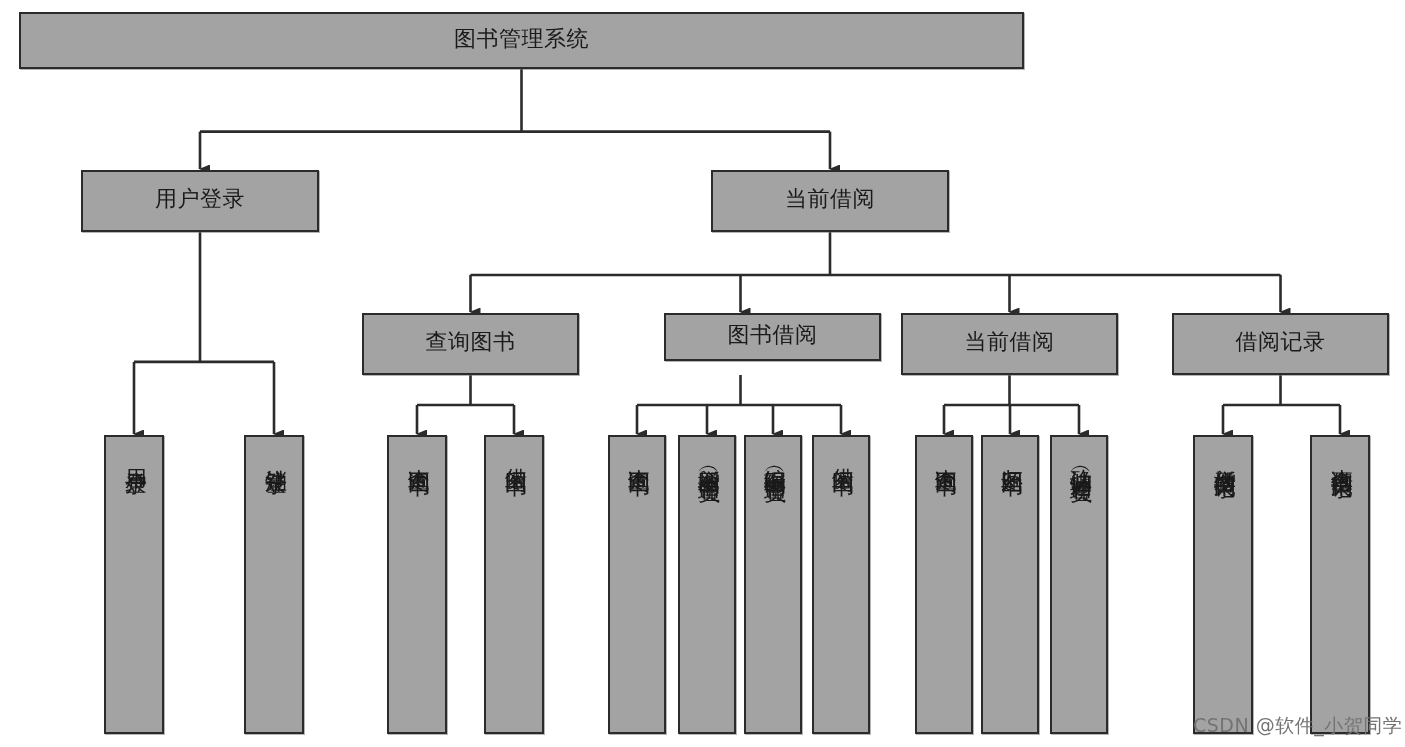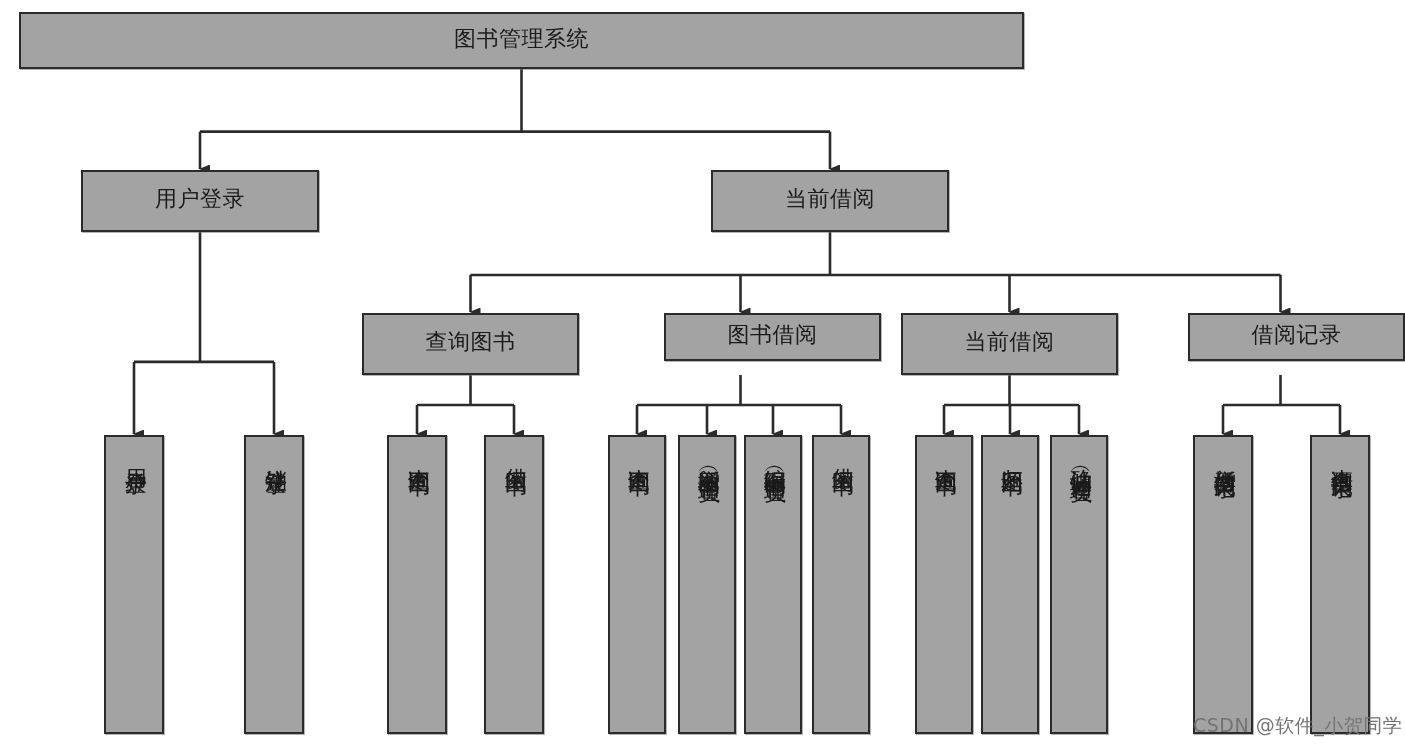--- a/index.html
+++ b/index.html
@@ -130,21 +130,21 @@
 
   <div class="node-box" id="node-new-book-recommend" style="left:362px; top:313px; width:217px; height:62px;">
     <span class="node-label">查询图书</span>
   </div>
   <div class="node-box" id="node-book-borrow" style="left:632px; top:313px; width:217px; height:48px;margin-left:32px;">
     <span class="node-label">图书借阅</span>
   </div>
   <div class="node-box" id="node-current-borrow" style="left:901px; top:313px; width:217px; height:62px;justify-content:center;">
     <span class="node-label">当前借阅</span>
   </div>
-  <div class="node-box" id="node-borrow-record" style="left:1172px; top:313px; width:217px; height:48px;margin-left:16px;">
+  <div class="node-box" id="node-borrow-record" style="left:1172px; top:313px; width:217px; height:62px;">
     <span class="node-label">借阅记录</span>
   </div>
 
   <div class="node-box vertical" id="node-leaf-user-login" style="left:104px; top:435px; width:60px; height:299px;">
     <span class="node-label">用户登录</span>
   </div>
   <div class="node-box vertical" id="node-leaf-logout" style="left:244px; top:435px; width:60px; height:299px;">
     <span class="node-label">注销登录</span>
   </div>
   <div class="node-box vertical" id="node-leaf-query-book-1" style="left:387px; top:435px; width:60px; height:299px;">

